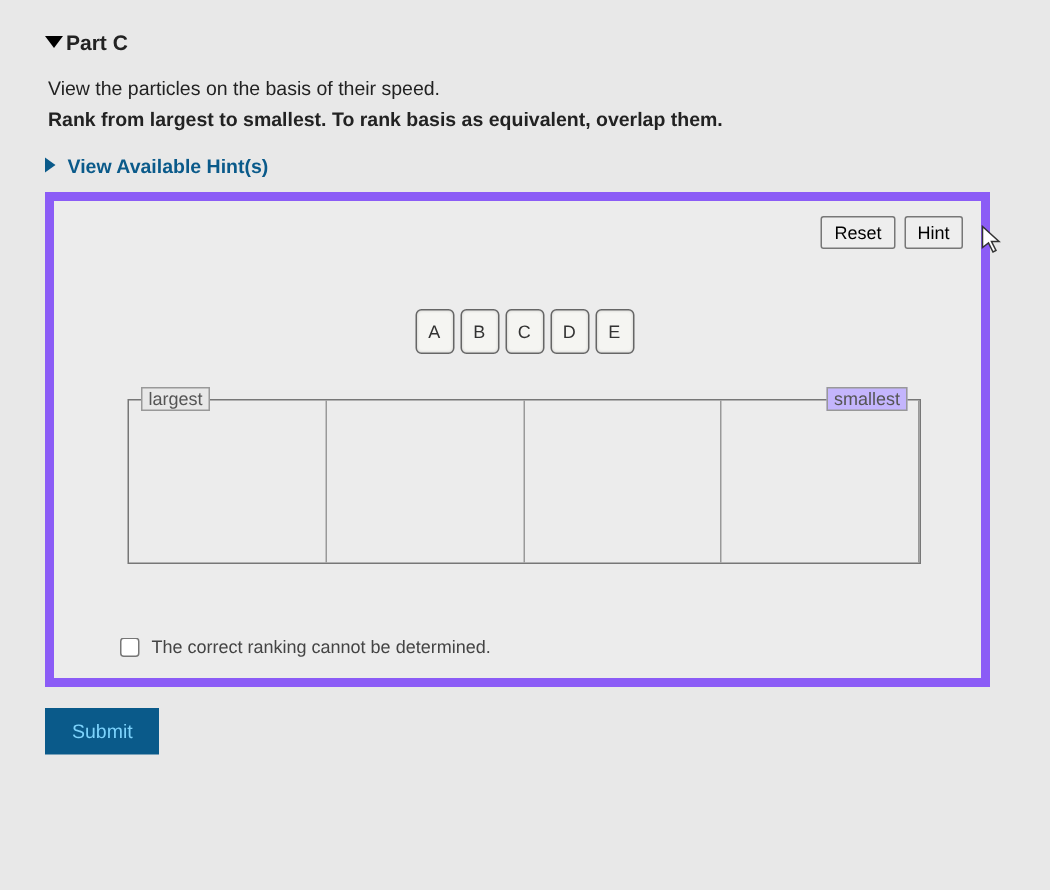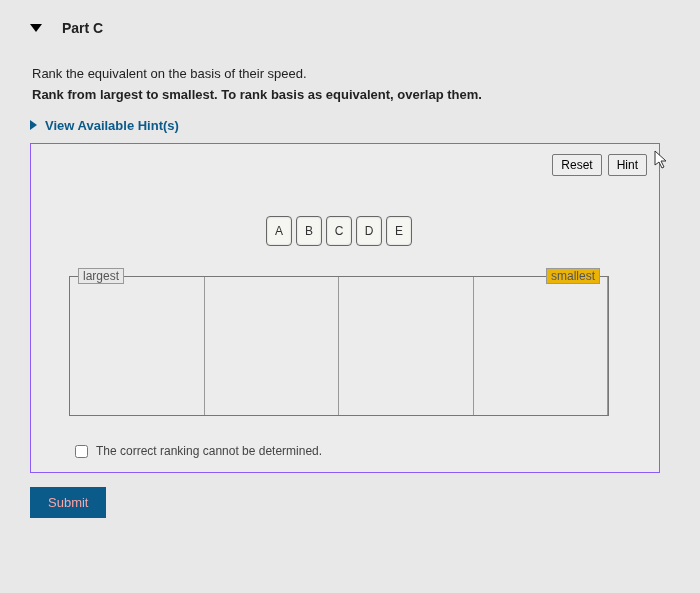--- a/index.html
+++ b/index.html
@@ -7,44 +7,44 @@
       font-family: Arial, Helvetica, sans-serif;
       background: #e8e8e8;
       width: 700px;
       height: 593px;
       padding: 20px 40px 20px 30px;
       position: relative;
     }
     .part-header {
       display: flex;
       align-items: center;
-      gap: 20px;
-      margin-bottom: 28px;
+      gap: 2px;
+      margin-bottom: 13px;
     }
     .collapse-icon {
       width: 0; height: 0;
       border-left: 6px solid transparent;
       border-right: 6px solid transparent;
       border-top: 8px solid #000;
     }
     .part-title { font-size: 14px; font-weight: bold; color: #222; }
     .instructions { font-size: 13px; color: #222; line-height: 1.6; margin-bottom: 12px; margin-left: 2px; }
     .instructions .bold { font-weight: bold; }
     .hints-row { display: flex; align-items: center; gap: 8px; margin-bottom: 10px; }
     .expand-icon {
       width: 0; height: 0;
       border-top: 5px solid transparent;
       border-bottom: 5px solid transparent;
       border-left: 7px solid #0a5a8a;
     }
     .hints-text { font-size: 13px; font-weight: bold; color: #0a5a8a; cursor: pointer; }
     .workspace {
-      border: 1px solid #8b5cf6;
+      border: 6px solid #8b5cf6;
       background: rgba(240,240,240,0.5);
-      padding: 10px 12px 48px 0;
+      padding: 10px 12px 48px 21px;
       position: relative;
       min-height: 330px;
     }
     .ws-buttons { display: flex; justify-content: flex-end; gap: 6px; margin-bottom: 40px; }
     .ws-btn {
       border: 1px solid #777;
       background: #eee;
       font-size: 12px;
       padding: 3px 8px;
       cursor: pointer;
@@ -56,52 +56,52 @@
       border: 1px solid #666;
       border-radius: 4px;
       background: #f5f5f2;
       display: flex; align-items: center; justify-content: center;
       font-size: 12px; color: #333;
       cursor: grab;
       box-shadow: inset 0 0 2px rgba(0,0,0,0.2);
     }
     .rank-box {
       border: 1px solid #777;
-      height: 140px;
-      margin: 0 38px;
+      height: 110px;
+      margin: 0 28px;
       position: relative;
       display: flex;
     }
     .rank-col { flex: 1; border-right: 1px solid #999; }
     .rank-col:last-child { border-right: none; }
     .rank-label-left {
       position: absolute; top: -9px; left: 8px;
       font-size: 12px; color: #555;
       background: #e8e8e8;
       padding: 0 4px;
       border: 1px solid #999;
     }
     .rank-label-right {
       position: absolute; top: -9px; right: 8px;
       font-size: 12px; color: #555;
-      background: #eab308;
+      background: #c4b5fd;
       padding: 0 4px;
       border: 1px solid #999;
     }
     .cannot-row {
       position: absolute;
       bottom: 14px; left: 44px;
       display: flex; align-items: flex-end; gap: 8px;
       font-size: 12px; color: #444;
     }
     .cannot-row input { cursor: pointer; }
     .submit-btn {
       margin-top: 14px;
       background: #0a5a8a;
-      color: #fca5a5;
+      color: #7dd3fc;
       border: none;
       padding: 8px 18px;
       font-size: 13px;
       cursor: pointer;
     }
     .cursor-icon {
       position: absolute;
       top: 150px; right: 30px;
       font-size: 18px;
       color: #333;
@@ -112,21 +112,21 @@
 <body>
 
 
 
 <div class="part-header">
   <div class="collapse-icon"></div>
   <div class="part-title">Part C</div>
 </div>
 
 <div class="instructions">
-  <div>Rank the equivalent on the basis of their speed.</div>
+  <div>View the particles on the basis of their speed.</div>
   <div class="bold">Rank from largest to smallest. To rank basis as equivalent, overlap them.</div>
 </div>
 
 <div class="hints-row">
   <div class="expand-icon"></div>
   <div class="hints-text">View Available Hint(s)</div>
 </div>
 
 <div class="workspace">
   <div class="ws-buttons">

